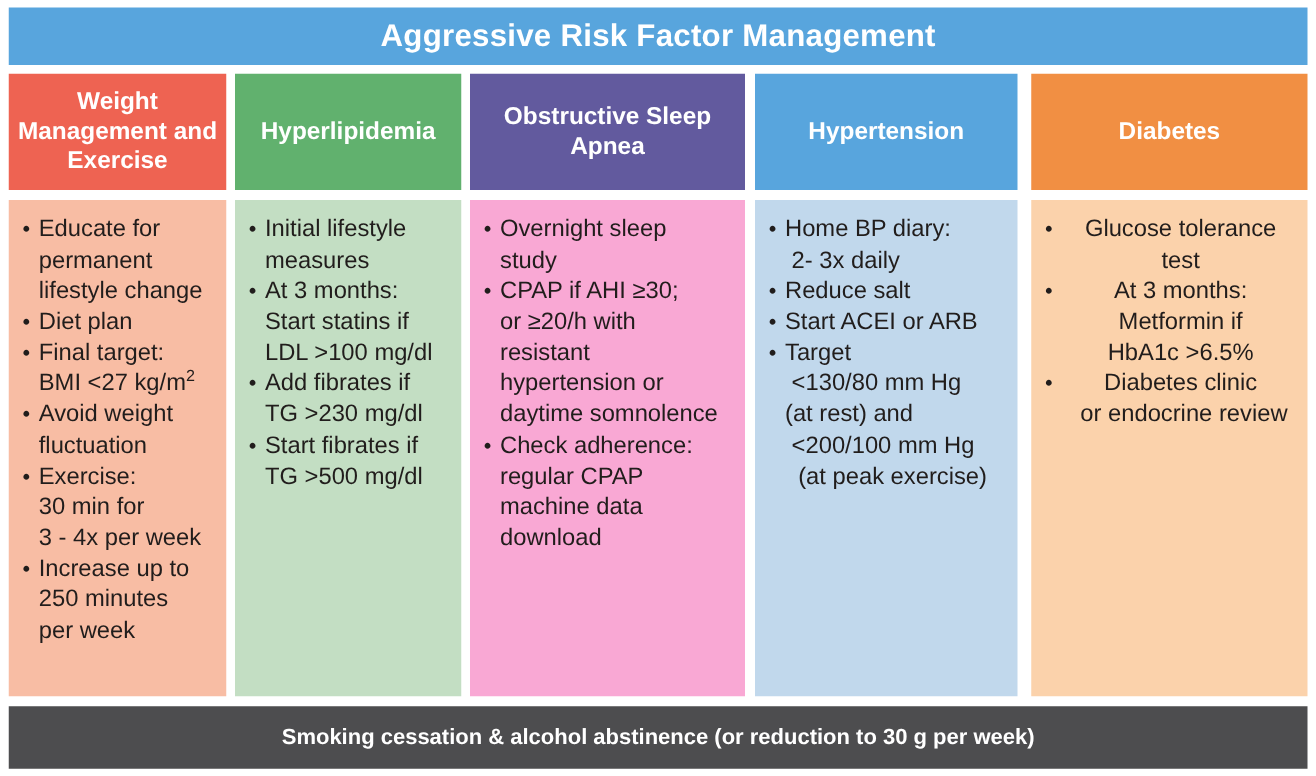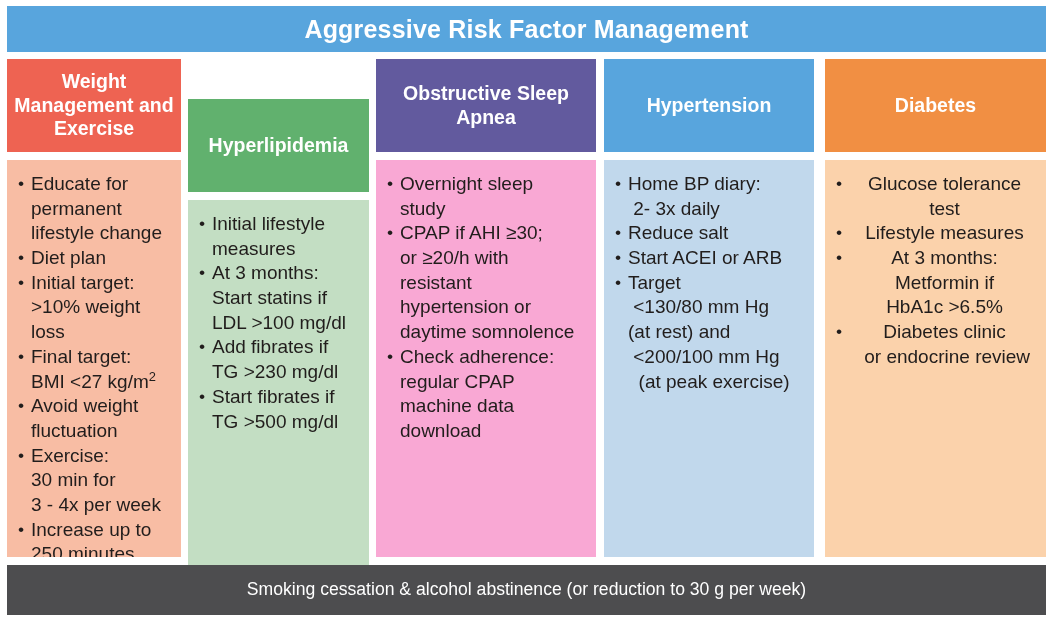--- a/index.html
+++ b/index.html
@@ -111,21 +111,21 @@
     width: 1039px;
     height: 50px;
     background: #4d4d4f;
     display: flex;
     align-items: center;
     justify-content: center;
   }
   .footer-bar .footer-text {
     color: #ffffff;
     font-size: 17.6px;
-    font-weight: normal;
+    font-weight: bold;
     line-height: 1;
   }
   sup { font-size: 0.68em; vertical-align: super; line-height: 0; }
 </style>
 </head>
 <body>
 
 <div id="figure">
 
   <div class="title-bar" style="background: rgb(88, 165, 221);">
@@ -141,46 +141,41 @@
           <ul class="bullets">
             <li>
               <span class="sub">Educate for</span>
               <span class="sub">permanent</span>
               <span class="sub">lifestyle change</span>
             </li>
             <li>
               <span class="sub">Diet plan</span>
             </li>
             <li>
-              <span class="sub">Initial target:</span>
-              <span class="sub">&gt;10% weight</span>
-              <span class="sub">loss</span>
-            </li>
-            <li>
               <span class="sub">Final target:</span>
               <span class="sub">BMI &lt;27 kg/m<sup>2</sup></span>
             </li>
             <li>
               <span class="sub">Avoid weight</span>
               <span class="sub">fluctuation</span>
             </li>
             <li>
               <span class="sub">Exercise:</span>
               <span class="sub">30 min for</span>
               <span class="sub">3 - 4x per week</span>
             </li>
             <li>
               <span class="sub">Increase up to</span>
               <span class="sub">250 minutes</span>
               <span class="sub">per week</span>
             </li>
           </ul>
         </div>
       </div>
-      <div class="column" style="left: 181px; width: 181px; margin-top: 40px;">
+      <div class="column" style="left: 181px; width: 181px;">
         <div class="col-header" style="background: rgb(97, 177, 110);">
           <span class="hdr-text">Hyperlipidemia</span>
         </div>
         <div class="col-body" style="background: rgb(195, 222, 195);">
           <ul class="bullets">
             <li>
               <span class="sub">Initial lifestyle</span>
               <span class="sub">measures</span>
             </li>
             <li>
@@ -255,23 +250,20 @@
         <div class="col-header" style="background: rgb(241, 143, 67);">
           <span class="hdr-text">Diabetes</span>
         </div>
         <div class="col-body" style="background: rgb(251, 210, 171); text-align: center;">
           <ul class="bullets">
             <li>
               <span class="sub">Glucose tolerance</span>
               <span class="sub">test</span>
             </li>
             <li>
-              <span class="sub">Lifestyle measures</span>
-            </li>
-            <li>
               <span class="sub">At 3 months:</span>
               <span class="sub">Metformin if</span>
               <span class="sub">HbA1c &gt;6.5%</span>
             </li>
             <li>
               <span class="sub">Diabetes clinic</span>
               <span class="sub" style="white-space: pre;"> or endocrine review</span>
             </li>
           </ul>
         </div>

